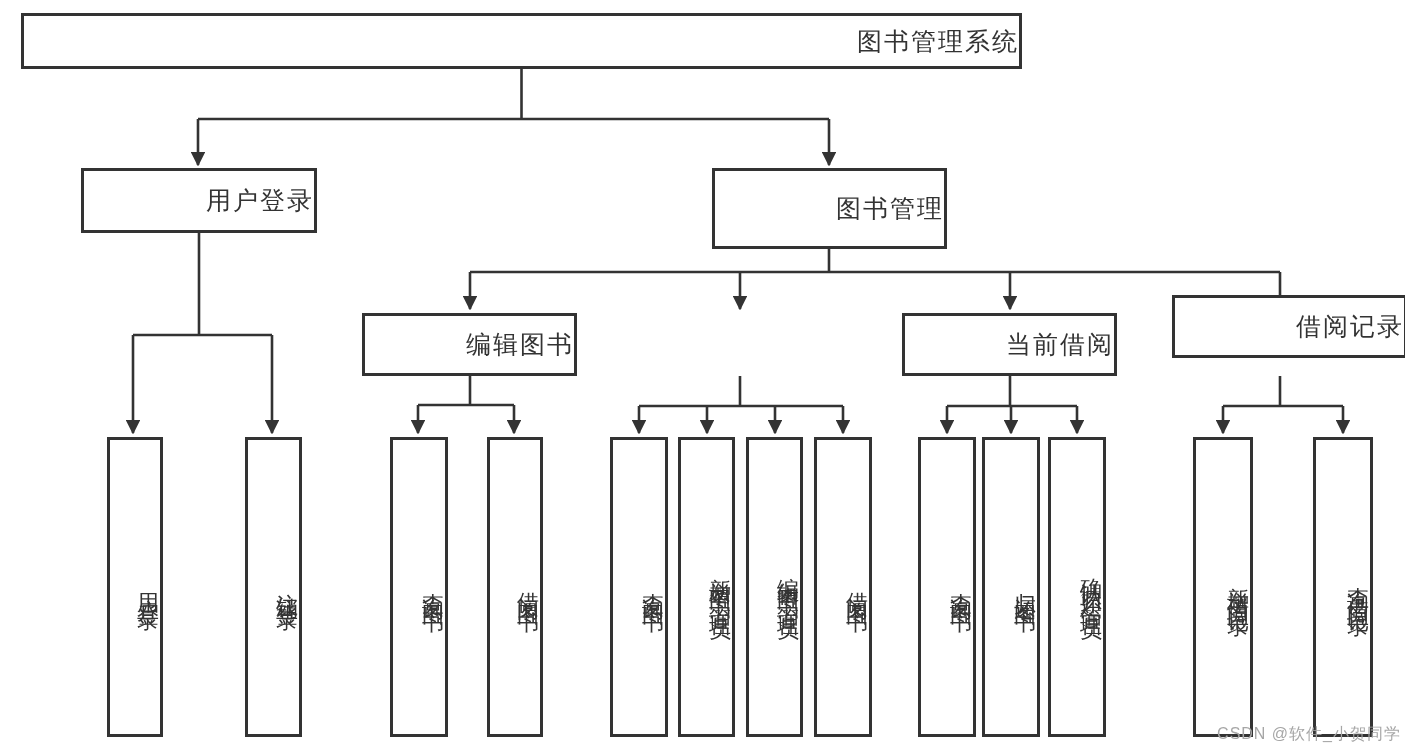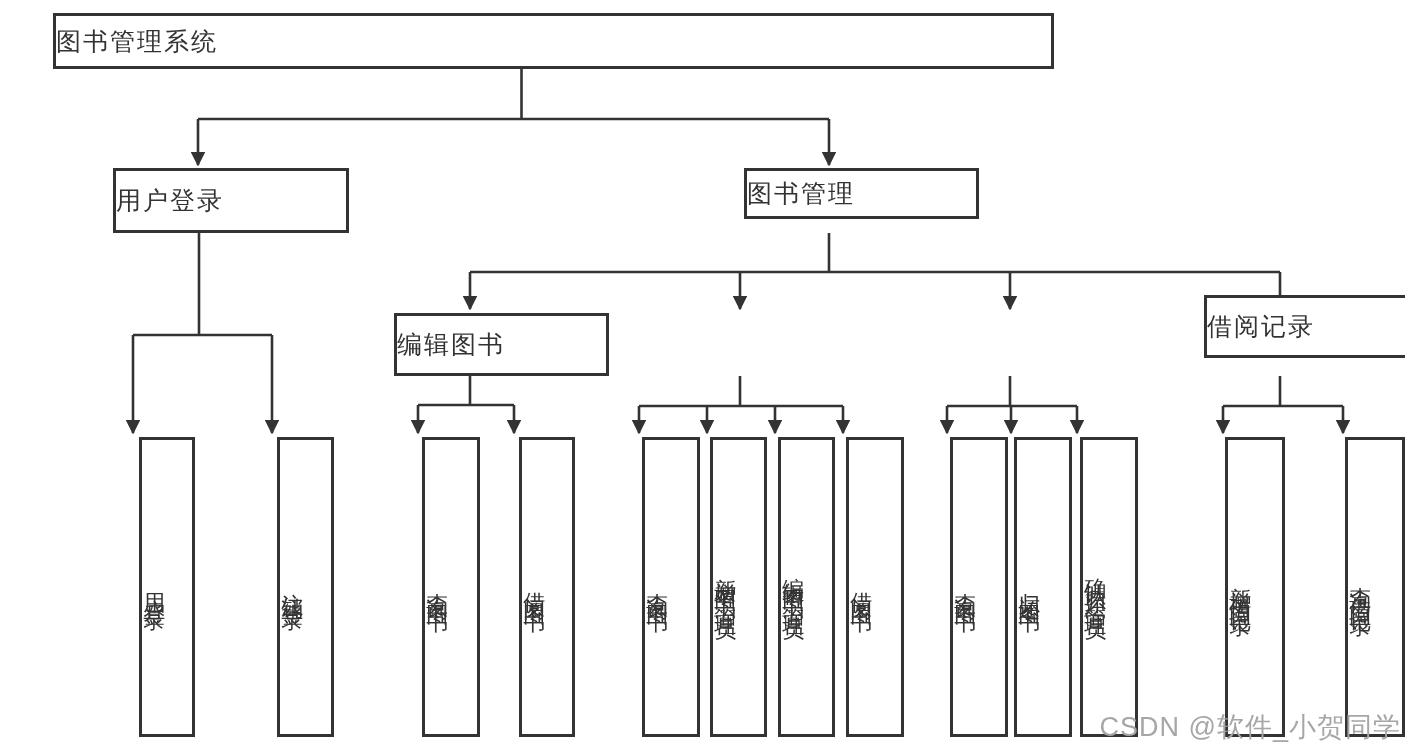--- a/index.html
+++ b/index.html
@@ -13,39 +13,38 @@
   svg.connectors{position:absolute;left:0;top:0;width:1405px;height:747px;}
   svg.connectors path.ln, svg.connectors line.ar{
     stroke:#333333;stroke-width:2.6;fill:none;
   }
   svg.connectors .ah{fill:#333333;}
   .node{
     position:absolute;
     box-sizing:border-box;
     border:3px solid #333333;
     background:#ffffff;
-    display:flex;align-items:center;justify-content:flex-start;
+    display:flex;align-items:center;justify-content:flex-end;
     color:#333333;
     font-size:25px;
     letter-spacing:2px;
     text-align:center;
-    margin-left:32px;
   }
   .leaf .lbl{
     writing-mode:vertical-rl;
     text-orientation:mixed;
     letter-spacing:6px;
     font-size:22px;
     line-height:1.1;
     white-space:nowrap;
   }
   .watermark{
     position:absolute;
     right:4px;bottom:2px;
-    font-size:27px;
+    font-size:16px;
     color:#a6a6a6;
     letter-spacing:1px;
     white-space:nowrap;
     z-index:5;
   }
 </style>
 </head>
 <body>
 
 <div class="canvas">
@@ -91,26 +90,29 @@
     <line class="ar" x1="1343" y1="406" x2="1343" y2="433" marker-end="url(#ah)"></line>
   </svg>
 
   <div class="node" style="left:21px;top:13px;width:1001px;height:56px">
     <span class="lbl">图书管理系统</span>
   </div>
 
   <div class="node" style="left:81px;top:168px;width:236px;height:65px">
     <span class="lbl">用户登录</span>
   </div>
-  <div class="node" style="left:712px;top:168px;width:235px;height:51px">
+  <div class="node" style="left:712px;top:168px;width:235px;height:81px">
     <span class="lbl">图书管理</span>
   </div>
 
   <div class="node" style="left:362px;top:313px;width:215px;height:63px">
     <span class="lbl">编辑图书</span>
+  </div>
+  <div class="node" style="left:902px;top:313px;width:215px;height:63px">
+    <span class="lbl">当前借阅</span>
   </div>
   <div class="node" style="left:1172px;top:295px;width:235px;height:63px">
     <span class="lbl">借阅记录</span>
   </div>
 
   <div class="node leaf" style="left:107px;top:437px;width:56px;height:300px">
     <span class="lbl">用户登录</span>
   </div>
   <div class="node leaf" style="left:245px;top:437px;width:57px;height:300px">
     <span class="lbl">注销登录</span>

